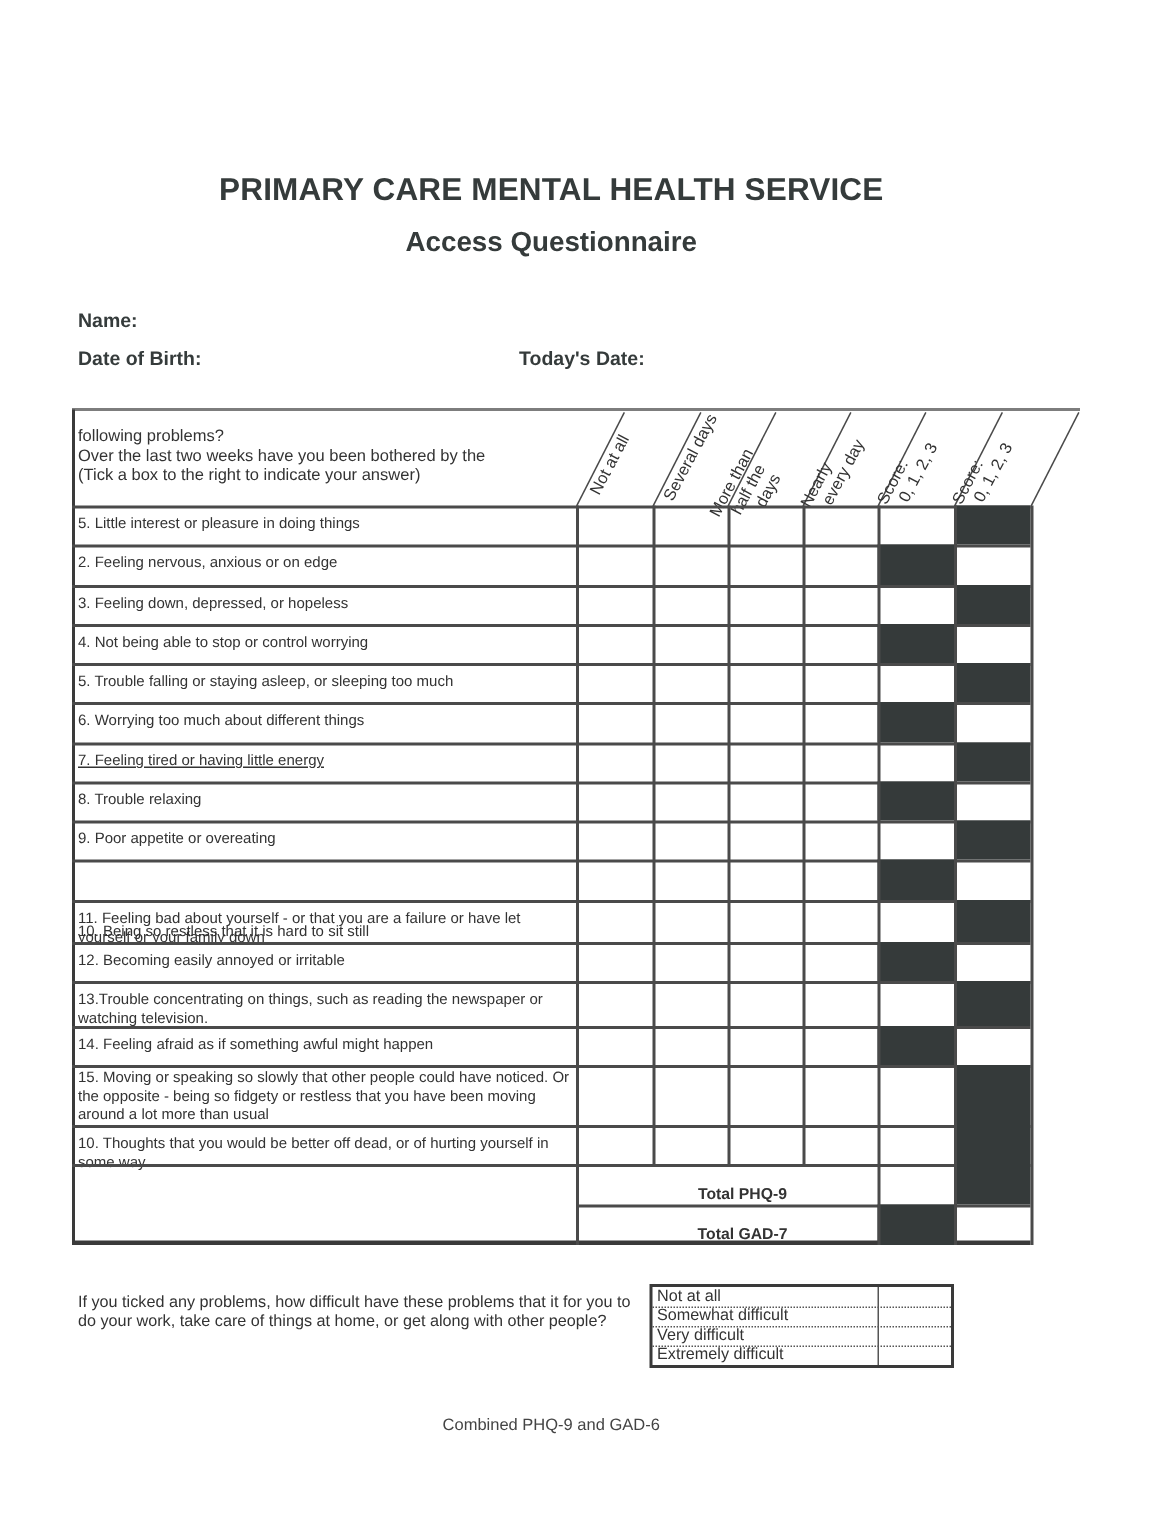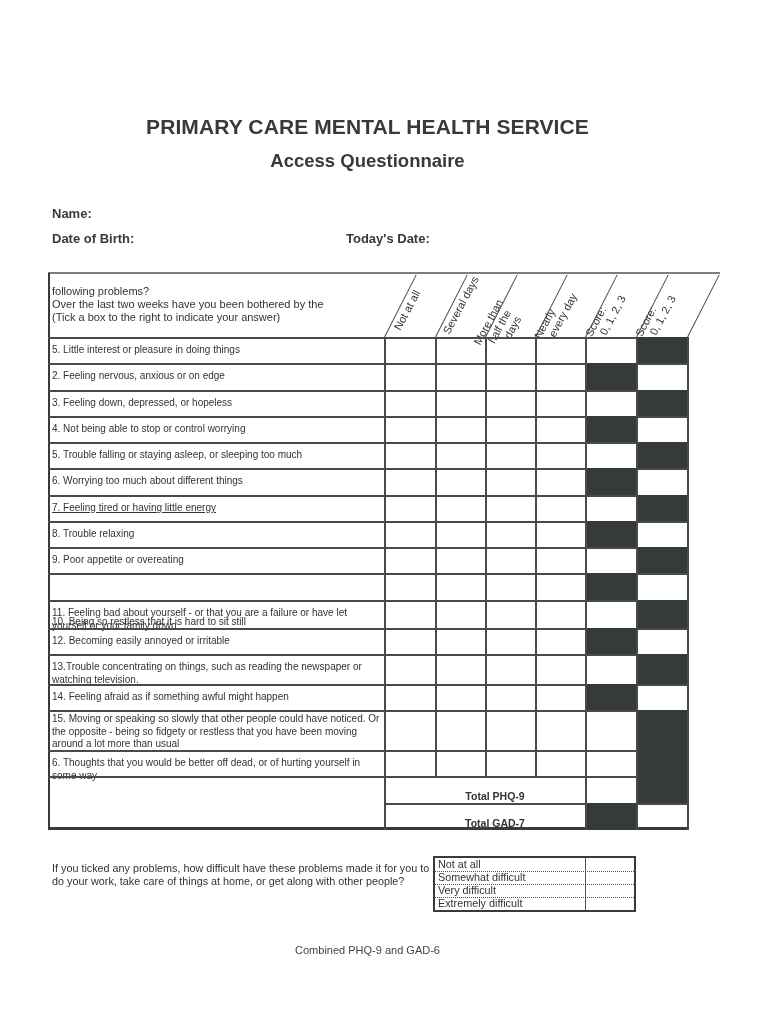--- a/index.html
+++ b/index.html
@@ -207,21 +207,21 @@
       <div class="cell" style="left:636px;top:684px;width:51px;height:26px;"></div>
       <div class="rowline" style="top:710px;width:639px;"></div>
       <div class="q-text" style="top:713px;">15. Moving or speaking so slowly that other people could have noticed.  Or the opposite - being so fidgety or restless that you have been moving around a lot more than usual</div>
       <div class="cell" style="left:384px;top:710px;width:51px;height:40px;"></div>
       <div class="cell" style="left:435px;top:710px;width:50px;height:40px;"></div>
       <div class="cell" style="left:485px;top:710px;width:50px;height:40px;"></div>
       <div class="cell" style="left:535px;top:710px;width:50px;height:40px;"></div>
       <div class="cell" style="left:585px;top:710px;width:51px;height:40px;"></div>
       <div class="cell black" style="left:636px;top:710px;width:51px;height:40px;"></div>
       <div class="rowline" style="top:750px;width:639px;"></div>
-      <div class="q-text" style="top:757px;">6. Thoughts that you would be better off dead, or of hurting yourself in some way</div>
+      <div class="q-text" style="top:757px;">10. Thoughts that you would be better off dead, or of hurting yourself in some way</div>
       <div class="cell" style="left:384px;top:750px;width:51px;height:26px;"></div>
       <div class="cell" style="left:435px;top:750px;width:50px;height:26px;"></div>
       <div class="cell" style="left:485px;top:750px;width:50px;height:26px;"></div>
       <div class="cell" style="left:535px;top:750px;width:50px;height:26px;"></div>
       <div class="cell" style="left:585px;top:750px;width:51px;height:26px;"></div>
       <div class="cell black" style="left:636px;top:750px;width:51px;height:26px;"></div>
       <div class="rowline" style="top:776px;left:384px;width:303px;"></div>
       <div class="total-label" style="left:385px;top:790px;">Total PHQ-9</div>
       <div class="cell" style="left:585px;top:776px;width:51px;height:27px;"></div>
       <div class="cell black" style="left:636px;top:776px;width:51px;height:27px;"></div>
@@ -234,21 +234,21 @@
       <div class="vline" style="left:435px;top:337px;height:439px;"></div>
       <div class="vline" style="left:485px;top:337px;height:439px;"></div>
       <div class="vline" style="left:535px;top:337px;height:439px;"></div>
       <div class="vline" style="left:585px;top:337px;height:493px;"></div>
       <div class="vline" style="left:636px;top:337px;height:493px;"></div>
       <div class="vline" style="left:687px;top:337px;height:493px;"></div>
       <div class="vline" style="left:384px;top:776px;height:54px;"></div>
     </div>
 </div>
 
-<div class="diff-q">If you ticked any problems, how difficult have these problems made it for you to do your work, take care of things at home, or get along with other people?</div>
+<div class="diff-q">If you ticked any problems, how difficult have these problems that it for you to do your work, take care of things at home, or get along with other people?</div>
 <div class="diff-tbl">
   <div class="diff-vsep"></div>
   <div class="diff-row" style="top:0px;">Not at all</div>
   <div class="diff-sep" style="top:13px;"></div>
   <div class="diff-row" style="top:13px;">Somewhat difficult</div>
   <div class="diff-sep" style="top:26px;"></div>
   <div class="diff-row" style="top:26px;">Very difficult</div>
   <div class="diff-sep" style="top:39px;"></div>
   <div class="diff-row" style="top:39px;">Extremely difficult</div>
 </div>

